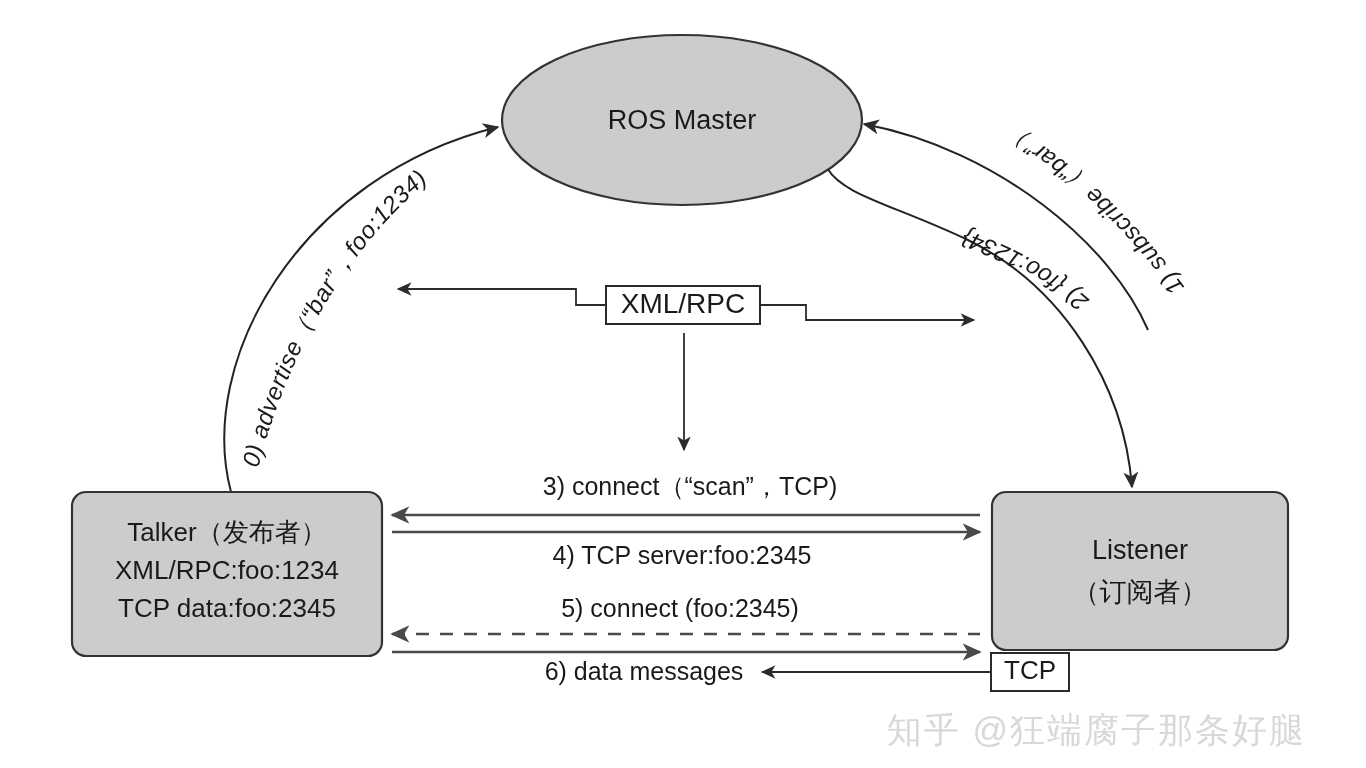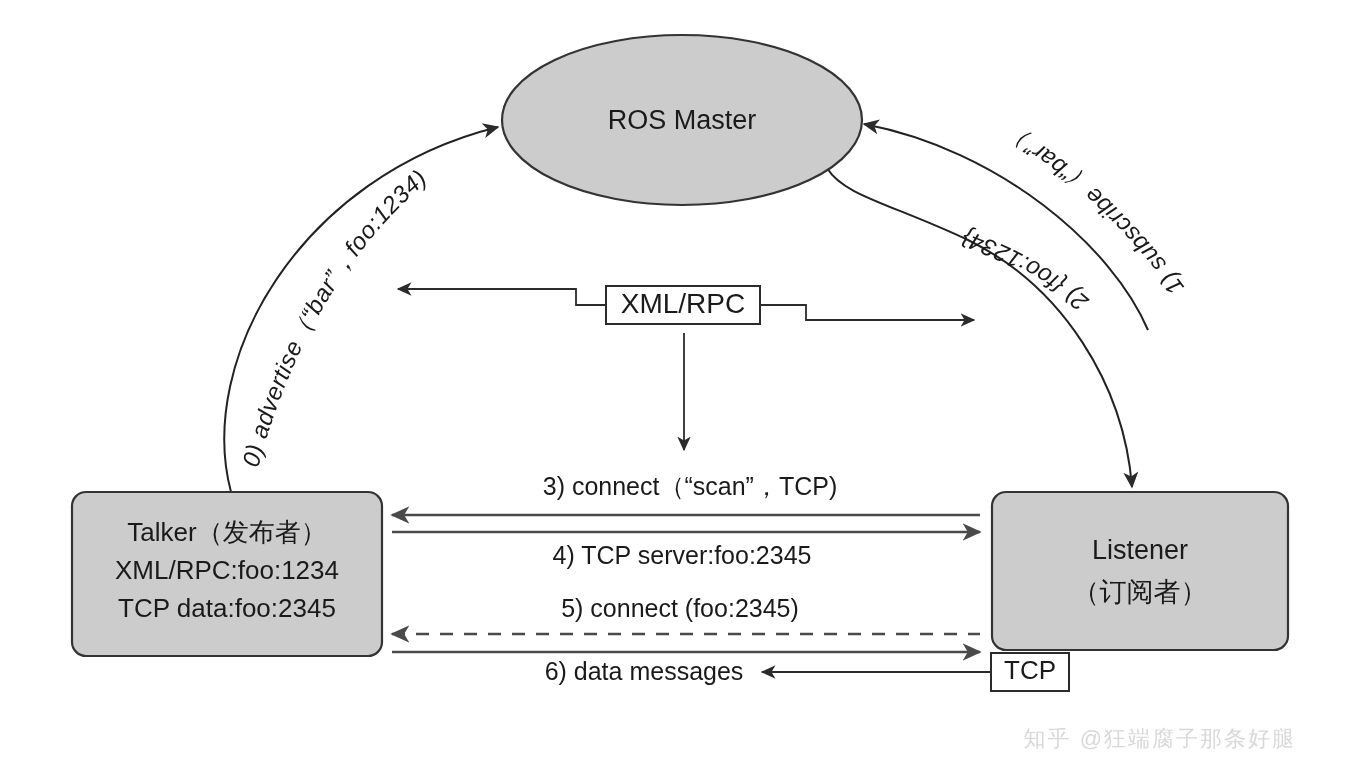--- a/index.html
+++ b/index.html
@@ -94,25 +94,25 @@
   }
   .curve-text {
     fill: #1a1a1a;
     font-family: "Liberation Sans", "DejaVu Sans", sans-serif;
     font-size: 24px;
     font-style: italic;
     letter-spacing: 0.5px;
   }
   .watermark {
     position: absolute;
-    right: 28px;
+    right: 18px;
     bottom: 14px;
     color: #d8d8d8;
     font-family: "Liberation Sans", "DejaVu Sans", sans-serif;
-    font-size: 22px;
+    font-size: 35px;
     letter-spacing: 2px;
     white-space: nowrap;
     user-select: none;
   }
 </style>
 </head>
 <body>
 
 <div id="diagram-root">
 

